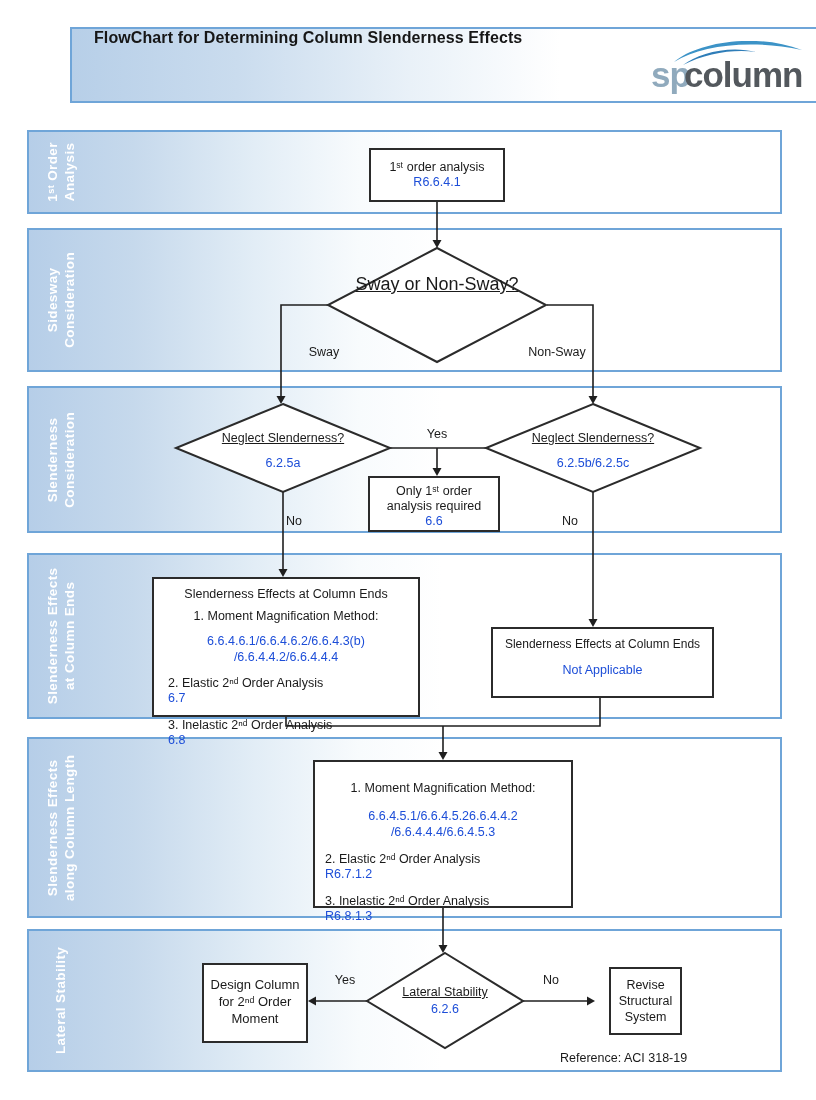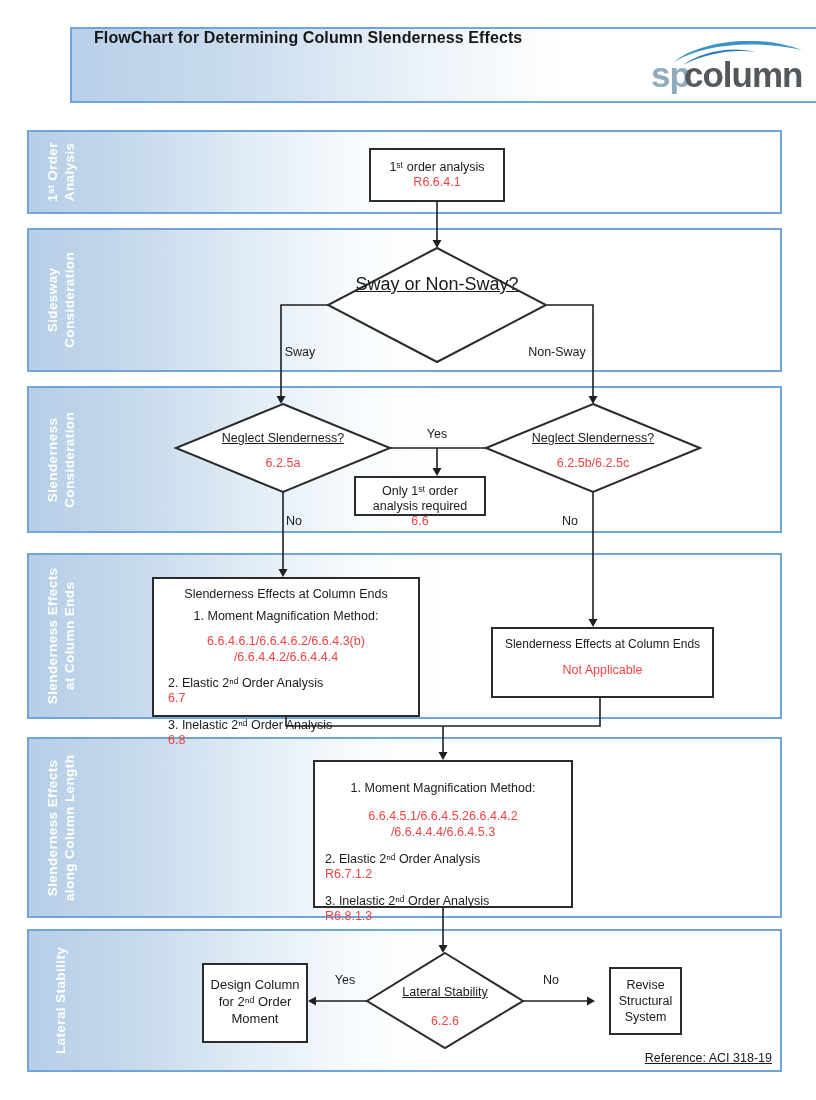--- a/index.html
+++ b/index.html
@@ -51,25 +51,25 @@
   .band-label span { display: block; }
 
   
   .flow-svg { position: absolute; left: 0; top: 0; z-index: 3; pointer-events: none; }
   .labels-layer { position: absolute; left: 0; top: 0; width: 816px; height: 1100px; z-index: 4; }
 
   .flowbox {
     position: absolute; background: #ffffff; border: 2px solid #2b2b2b;
     text-align: center; font-size: 12.5px; line-height: 15px;
   }
-  .muted { color: #ef4444; }
+  .muted { color: #1d4ed8; }
   .u { text-decoration: underline; }
 
   .box-first { left: 369px; top: 148px; width: 136px; height: 54px; padding-top: 10px; }
-  .box-only  { left: 354px; top: 476px; width: 132px; height: 40px; padding-top: 6px; }
+  .box-only  { left: 368px; top: 476px; width: 132px; height: 56px; padding-top: 6px; }
 
   .box-ends-left { left: 152px; top: 577px; width: 268px; height: 140px; padding: 7px 12px 0; }
   .box-ends-right { left: 491px; top: 627px; width: 223px; height: 71px; padding: 7px 4px 0; }
   .box-ends-right .flowbox-title { font-size: 12px; }
   .box-length { left: 313px; top: 760px; width: 260px; height: 148px; padding: 9px 10px 0; }
 
   .flowbox-title { font-weight: normal; line-height: 16px; }
   .item1 { margin-top: 7px; }
   .box-length .item1 { margin-top: 10px; }
   .refs-block { margin-top: 9px; line-height: 16px; }
@@ -81,34 +81,34 @@
   .box-design { left: 202px; top: 963px; width: 106px; height: 80px; padding-top: 11px; line-height: 17px; font-size: 13px; }
   .box-revise { left: 609px; top: 967px; width: 73px; height: 68px; padding-top: 8px; line-height: 16px; text-align: center; }
 
   .diamond-text { position: absolute; text-align: center; z-index: 4; }
   .dt-sway { left: 337px; top: 276px; width: 200px; font-size: 18px; line-height: 17px; }
   .dt-sway .refs { margin-top: 4px; }
   .dt-neg-left  { left: 183px; top: 431px; width: 200px; font-size: 12.5px; line-height: 15px; }
   .dt-neg-right { left: 493px; top: 431px; width: 200px; font-size: 12.5px; line-height: 15px; }
   .dt-neg-left .refs, .dt-neg-right .refs { margin-top: 10px; }
   .dt-lateral { left: 365px; top: 985px; width: 160px; font-size: 12.5px; line-height: 15px; }
-  .dt-lateral .refs { margin-top: 14px; }
+  .dt-lateral .refs { margin-top: 2px; }
 
   .edge-label { position: absolute; z-index: 4; font-size: 12.5px; text-align: center; }
-  .el-sway     { left: 280px; top: 345px; width: 40px; }
+  .el-sway     { left: 304px; top: 345px; width: 40px; }
   .el-nonsway  { left: 526px; top: 345px; width: 62px; }
   .el-yes      { left: 417px; top: 427px; width: 40px; }
   .el-no-left  { left: 286px; top: 514px; width: 28px; text-align: left; }
   .el-no-right { left: 562px; top: 514px; width: 28px; text-align: left; }
   .el-yes-lat  { left: 325px; top: 973px; width: 40px; }
   .el-no-lat   { left: 531px; top: 973px; width: 40px; }
 
   .reference-note {
     position: absolute; left: 560px; top: 1051px; width: 212px;
-    text-align: right; font-size: 12.5px; z-index: 4; text-decoration: underline;
+    font-size: 12.5px; z-index: 4;
   }
 </style>
 </head>
 <body>
 
 <div class="header">
   <div class="header-title">FlowChart for Determining Column Slenderness Effects</div>
   <div class="logo">
     <svg width="168" height="56" viewBox="0 0 168 56">
       <path d="M24,21 C52,4 100,-2 152,9 C104,-9 46,2 24,21 Z" fill="#3c93c7"></path>

